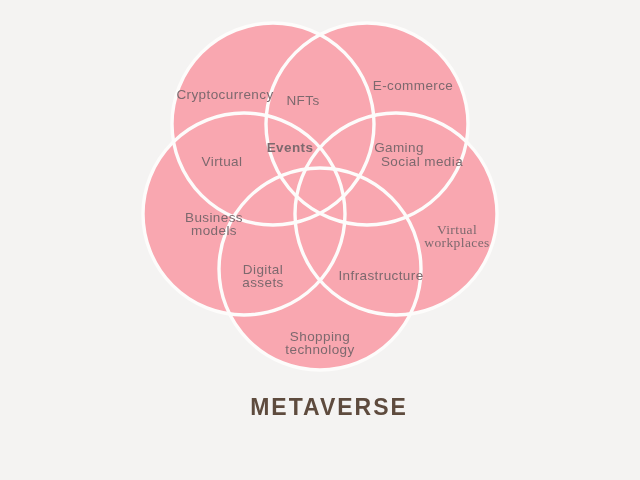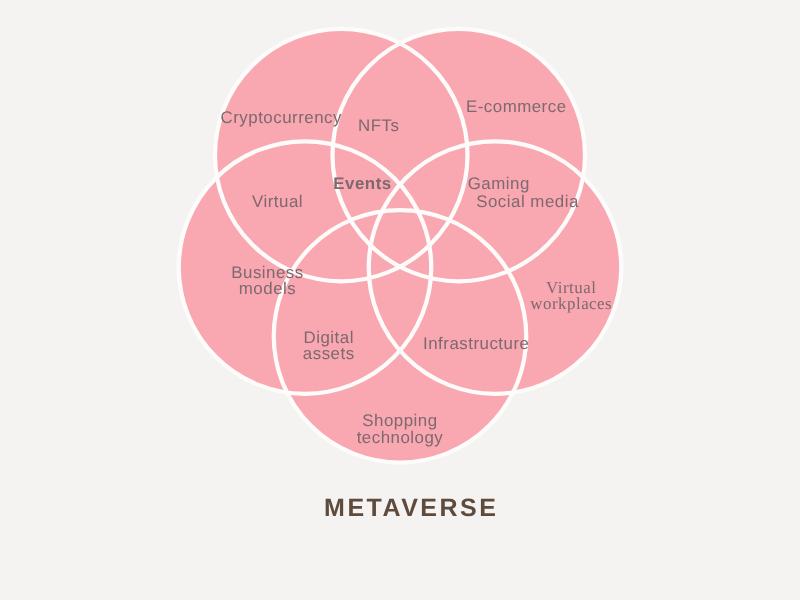--- a/index.html
+++ b/index.html
@@ -40,21 +40,21 @@
     line-height: 13px;
     letter-spacing: 0.4px;
     text-align: center;
     white-space: pre-line;
     font-weight: 400;
   }
   .diagram-title {
     position: absolute;
     transform: translate(-50%, -50%);
     color: var(--title-text, #5e4b3e);
-    font-size: 20px;
+    font-size: 23px;
     font-weight: 800;
     letter-spacing: 2px;
     white-space: nowrap;
   }
 </style>
 </head>
 <body>
 
 <div class="stage">
 

